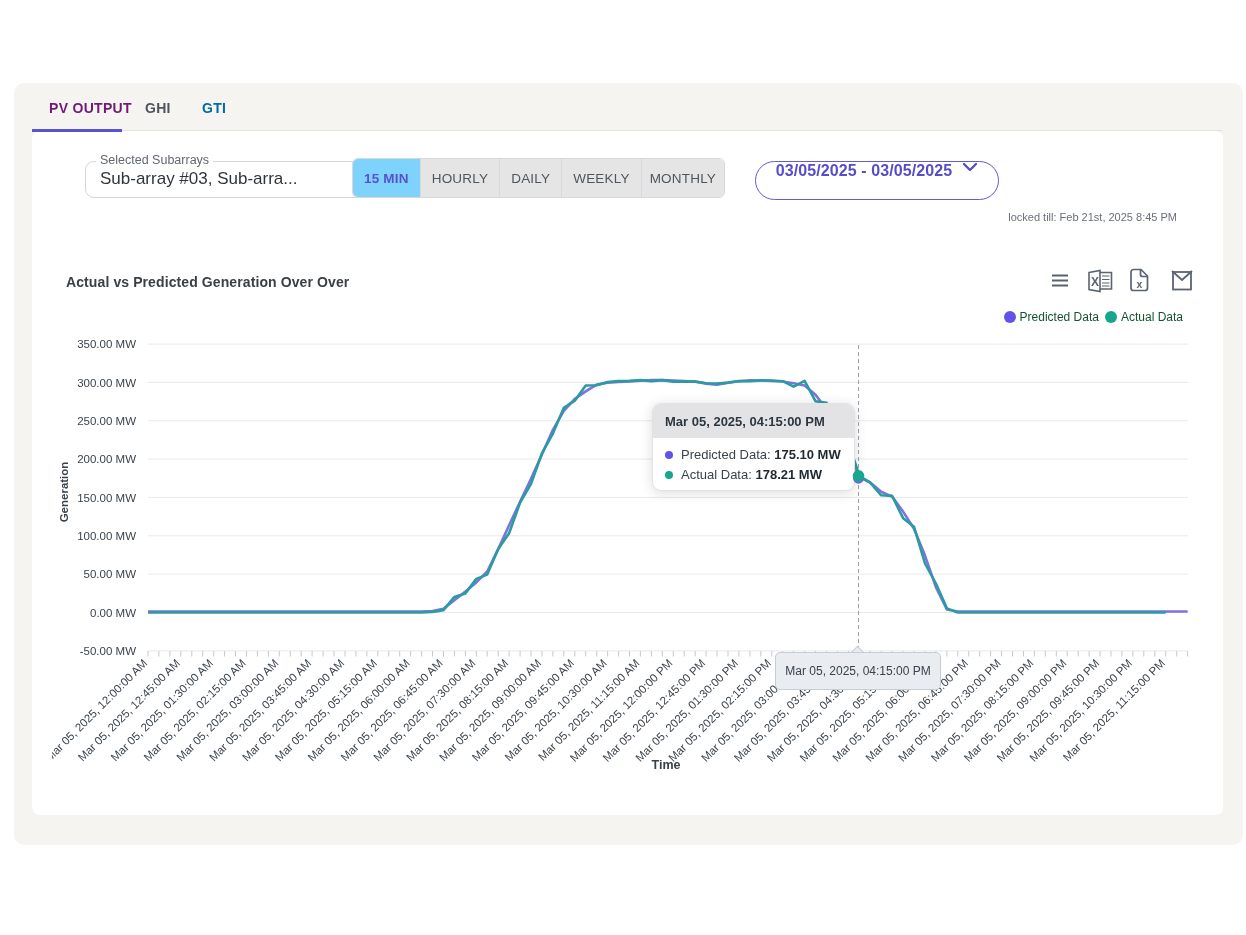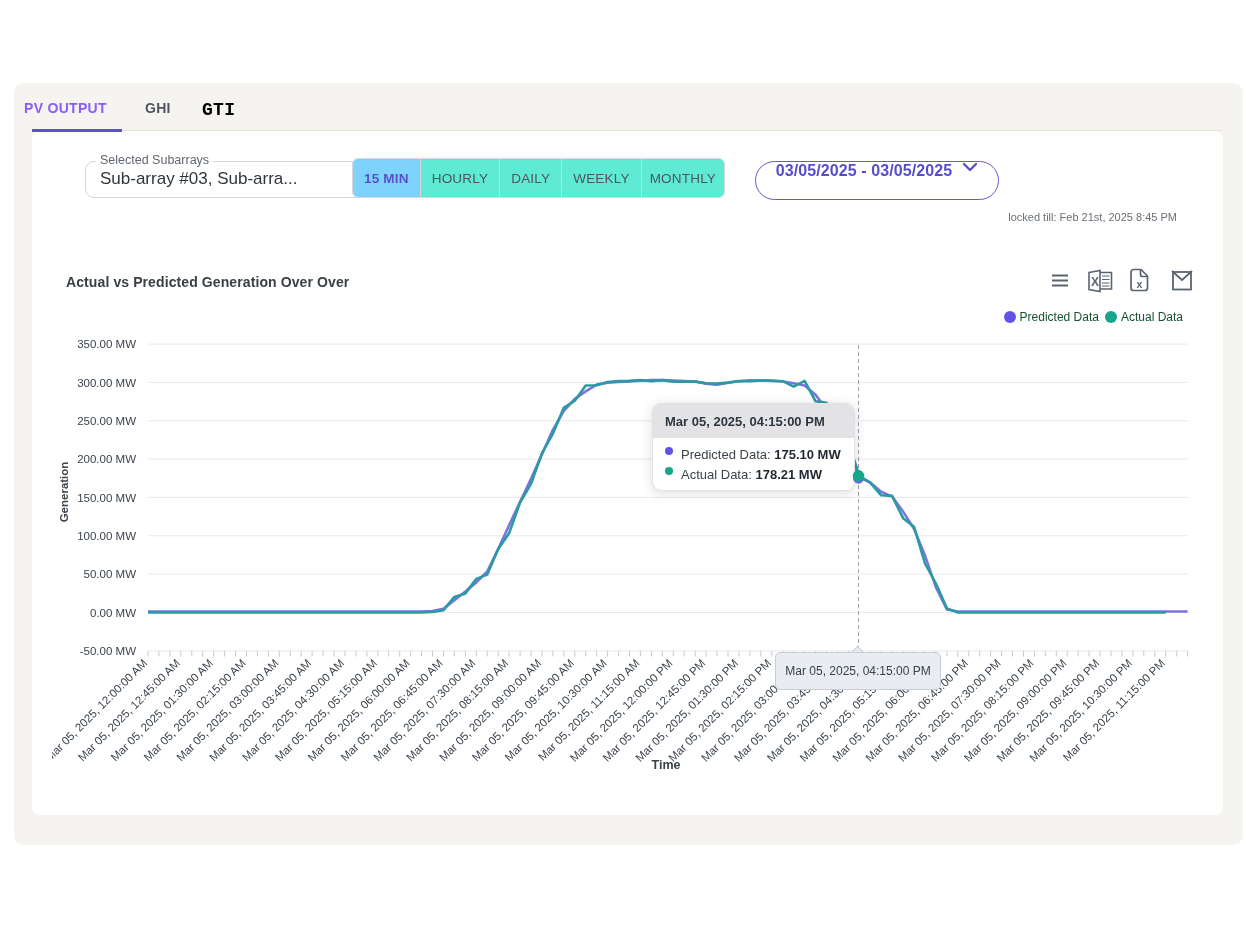--- a/index.html
+++ b/index.html
@@ -1,43 +1,43 @@
 <!DOCTYPE html>
 <html><head><meta charset="utf-8">
 <style>
 * { margin:0; padding:0; box-sizing:border-box; }
 body { background:#ffffff; font-family:"Liberation Sans", sans-serif; }
 .page { position:relative; width:1246px; height:935px; overflow:hidden; background:#fff; }
 .panel { position:absolute; left:14px; top:83px; width:1229px; height:762px; background:#f6f4f0; border-radius:10px; }
 .tab-border { position:absolute; left:32px; top:130px; width:1191px; height:1px; background:#e7e4df; }
-.tab1 { position:absolute; left:24px; top:100px; font-size:14px; font-weight:bold; letter-spacing:.3px; color:#8b5cf6; }
+.tab1 { position:absolute; left:49px; top:100px; font-size:14px; font-weight:bold; letter-spacing:.3px; color:#701a75; }
 .tab2 { position:absolute; left:145px; top:100px; font-size:14px; font-weight:bold; letter-spacing:.3px; color:#4e545c; }
-.tab3 { position:absolute; left:202px; top:100px; font-size:18px; font-weight:bold; letter-spacing:.3px; color:#000000;font-family:Liberation Mono, monospace; }
+.tab3 { position:absolute; left:202px; top:100px; font-size:14px; font-weight:bold; letter-spacing:.3px; color:#0369a1; }
 .tabu { position:absolute; left:32px; top:129px; width:90px; height:3.4px; background:#5a54ca; }
 .card { position:absolute; left:32px; top:131px; width:1191px; height:684px; background:#ffffff; border-radius:8px; }
 .sel { position:absolute; left:85px; top:161px; width:294px; height:37px; border:1px solid #d4d6db; border-radius:9px; background:#fff; }
 .sel-lab { position:absolute; left:10px; top:-9px; background:#fff; padding:0 4px; font-size:12.5px; color:#61676f; }
 .sel-val { position:absolute; left:14px; top:7px; font-size:17px; color:#30353b; }
 .sel-arr { position:absolute; right:14px; top:15px; width:0; height:0; border-left:5.5px solid transparent; border-right:5.5px solid transparent; border-top:5.5px solid #4d545c; }
 .bgroup { position:absolute; left:352px; top:158px; height:40px; display:flex; border-radius:6px; overflow:hidden; border:1px solid #d8d8dc; }
-.bseg { font-size:13.5px; letter-spacing:.2px; color:#4f565e; background:#5eead4; display:flex; align-items:center; padding:0 11px; border-left:1px solid #d8d8dc; white-space:nowrap; }
+.bseg { font-size:13.5px; letter-spacing:.2px; color:#4f565e; background:#e5e5e5; display:flex; align-items:center; padding:0 11px; border-left:1px solid #d8d8dc; white-space:nowrap; }
 .bseg.first { border-left:none; }
 .bseg.on { background:#7dd3fc; color:#5a50cf; font-weight:bold; }
 .bseg.last { padding:0 8px; }
 .pill { position:absolute; top:161px; height:39px; border:1.5px solid #645bd1; border-radius:19.5px; background:#fff; display:flex; align-items:flex-start; color:#554dc9; font-size:16px; font-weight:bold; letter-spacing:.1px; white-space:nowrap; }
 .datep { left:755px; width:244px; justify-content:center; }
 .lockp { left:1015px; width:190px; }
 .lockedtill { position:absolute; right:69px; top:211px; text-align:center; font-size:11px; color:#6a7078; white-space:nowrap; }
 .ctitle { position:absolute; left:66px; top:274px; font-size:14px; font-weight:bold; color:#3a4046; letter-spacing:.1px; }
 .legend { position:absolute; right:63px; top:310px; display:flex; align-items:center; font-size:12px; color:#14532d; white-space:nowrap; }
 .ldot { width:12px; height:12px; border-radius:50%; margin-right:4px; flex:0 0 auto; }
 .tt { position:absolute; left:652px; top:403px; width:203px; border-radius:9px; background:#fff; box-shadow:0 2px 12px rgba(60,60,70,.18); overflow:hidden; border:1px solid #e2e2e6; white-space:nowrap; }
 .tt-h { background:#e3e3e6; padding:10px 12px 9px 12px; font-size:13px; font-weight:bold; color:#2e3740; }
 .tt-b { padding:9px 12px 8px 12px; font-size:13px; color:#3c434b; }
-.tt-r { display:flex; margin-top:5px; }
+.tt-r { display:flex; align-items:center; margin-top:5px; }
 .tt-r:first-child { margin-top:0; }
 .tdot { width:8px; height:8px; border-radius:50%; margin-right:8px; }
 .att { position:absolute; left:775px; top:652px; width:166px; height:38px; background:#e9ecf0; border:1px solid #c7cdd5; border-radius:5px; display:flex; align-items:center; justify-content:center; font-size:12px; color:#39424c; }
 .caret { position:absolute; left:852px; top:648px; width:11px; height:11px; background:#e9ecf0; border-left:1px solid #c7cdd5; border-top:1px solid #c7cdd5; transform:rotate(45deg); }
 .xl { font-size:11.5px; fill:#3b434c; }
 .yl { font-size:11.5px; fill:#3b434c; }
 </style></head>
 <body>
 <div class="page">
   <div class="panel"></div>

